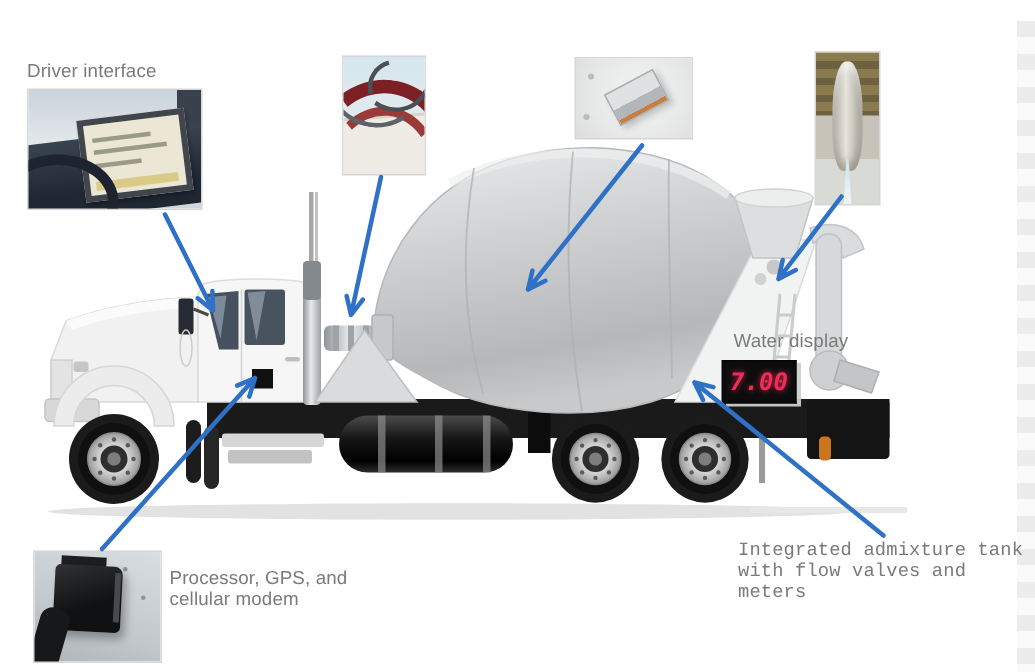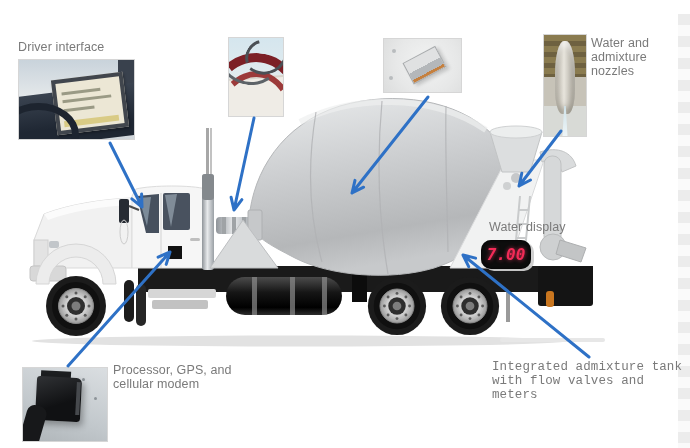--- a/index.html
+++ b/index.html
@@ -62,21 +62,21 @@
   .pp-device{left:16%;top:12%;width:54%;height:60%;transform:rotate(3deg);
              background:linear-gradient(160deg,#303235 0%,#101113 60%);
              border-radius:8% 12% 8% 8%;box-shadow:3px 4px 6px rgba(0,0,0,.3);}
   .pp-lid{left:22%;top:4%;width:36%;height:10%;background:#1c1e20;transform:rotate(3deg);}
   .pp-edge{right:4%;top:10%;width:8%;height:74%;background:#46494d;}
   .pp-cable{left:0;bottom:-8%;width:24%;height:58%;background:#17181a;border-radius:8px;
             transform:rotate(16deg);}
   .pp-speck{width:3px;height:3px;border-radius:50%;background:#8d9499;}
   
   .slump{position:absolute;left:481px;top:240px;width:50px;height:29px;z-index:25;
-         background:var(--slump-bg,#0d0d0d);border-radius:10px;
+         background:var(--slump-bg,#0d0d0d);border-radius:0;
          box-shadow:3px 2px 0 rgba(205,205,205,.95), inset 0 0 3px #000;
          display:flex;align-items:center;justify-content:center;}
   .slump-value{font-family:"DejaVu Sans Mono",monospace;font-weight:bold;font-style:italic;
                font-size:16px;color:var(--slump-digit,#f22b57);letter-spacing:0;
                text-shadow:0 0 4px rgba(244,54,100,.75);}
   
   .edge-strip{position:absolute;right:0;top:14px;width:12px;height:434px;z-index:5;
               background:repeating-linear-gradient(180deg,#ececec 0 11px,#fafafa 11px 22px);}
 </style>
 </head>
@@ -266,25 +266,22 @@
       <div class="layer pp-edge"></div>
     </div>
     <div class="layer pp-cable"></div>
   </div>
 
   <div class="slump">
     <span class="slump-value">7.00</span>
   </div>
 
   <div class="label" style="left:18px;top:40px;">Driver interface</div>
-  <div class="label" style="left:591px;top:36px;">Water and
-admixture
-nozzles</div>
   <div class="label" style="left:489px;top:220px;">Water display</div>
-  <div class="label" style="left:113px;top:363px;">Processor, GPS, and
+  <div class="label" style="left:113px;top:378px;">Processor, GPS, and
 cellular modem</div>
   <div class="label" style="left:492px;top:360px;font-family:Liberation Mono, monospace;">Integrated admixture tank
 with flow valves and meters</div>
 
   <svg class="arrow-svg" width="690" height="448" viewBox="0 0 690 448">
     <path d="M110,143 L142,207 M131.8,198.9 L142,207 L141.6,194"></path>
     <path d="M254,118 L234,210 M231.1,197.3 L234,210 L241.9,199.7"></path>
     <path d="M428,97 L352,193 M355.0,180.4 L352,193 L363.6,187.2"></path>
     <path d="M561,131 L519,186 M521.8,173.3 L519,186 L530.5,180.0"></path>
     <path d="M68,366 L170,252 M166.2,264.4 L170,252 L158.1,257.1"></path>

